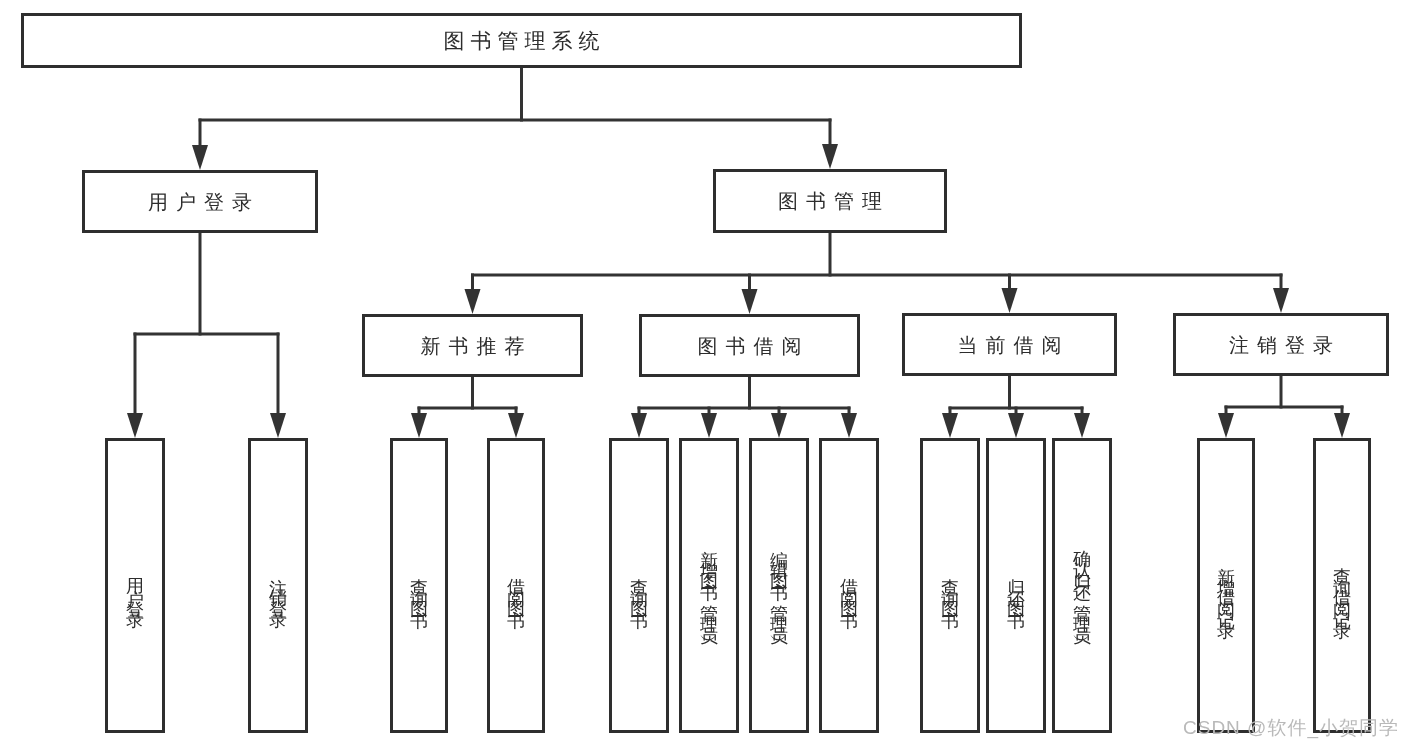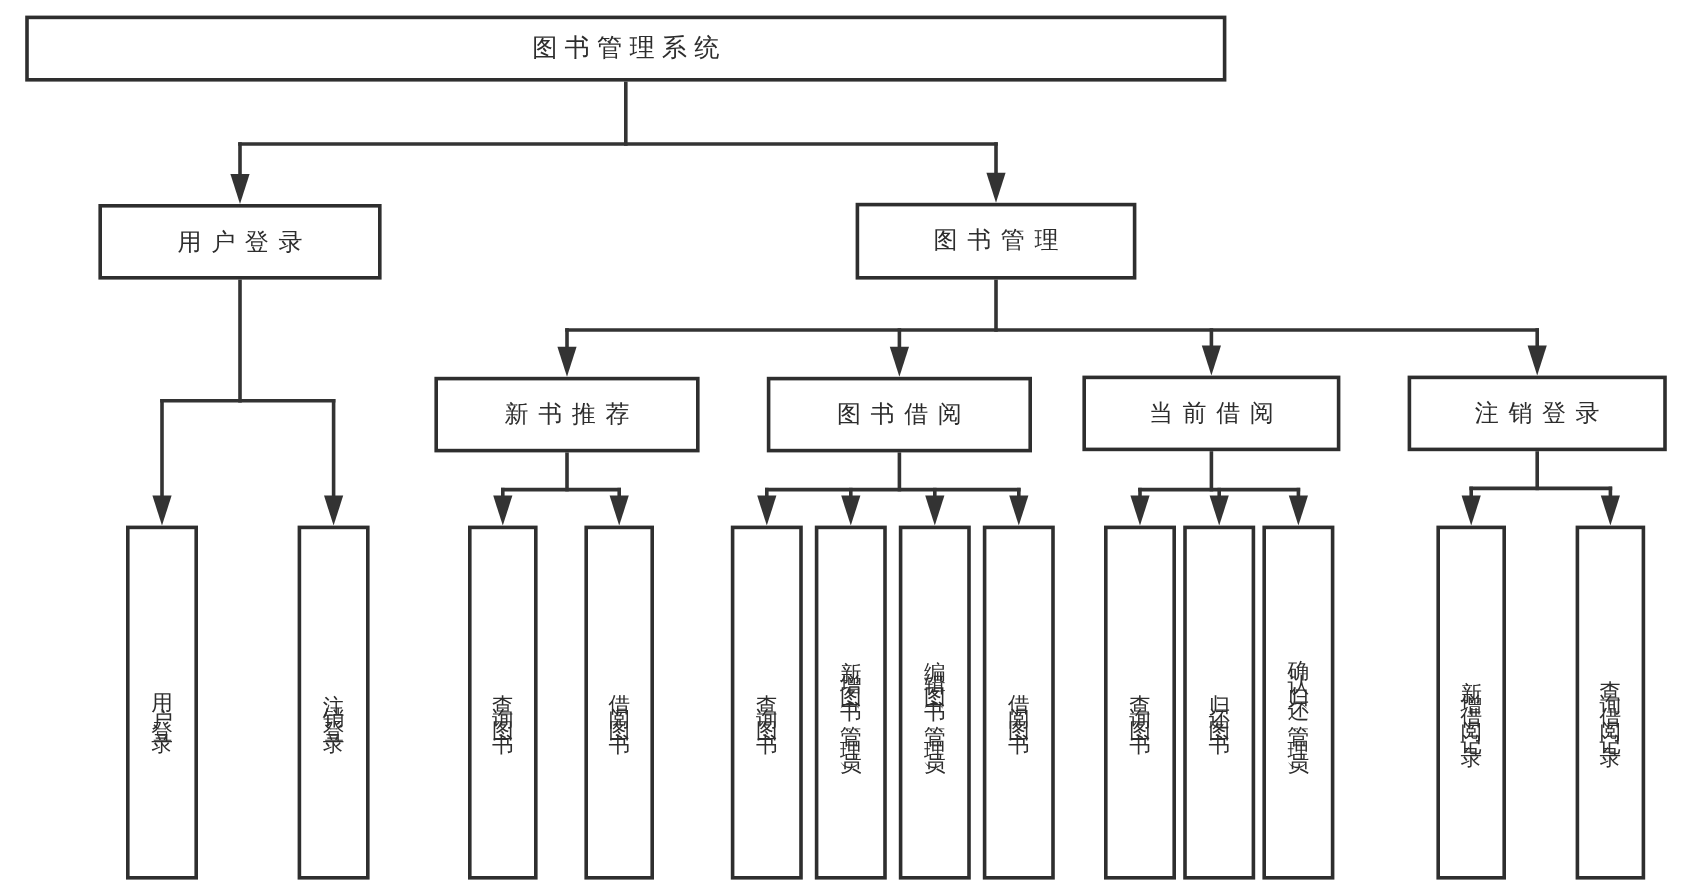--- a/index.html
+++ b/index.html
@@ -166,13 +166,14 @@
       <div class="node lvl4 vertical" style="left: 1052px; top: 438px; width: 60px; height: 295px;">
         <span class="node-label">确认归还（管理员）</span>
       </div>
       <div class="node lvl4 vertical" style="left: 1197px; top: 438px; width: 58px; height: 295px;">
         <span class="node-label">新增借阅记录</span>
       </div>
       <div class="node lvl4 vertical" style="left: 1313px; top: 438px; width: 58px; height: 295px;">
         <span class="node-label">查询借阅记录</span>
       </div>
     </div>
+  <div id="watermark">CSDN @软件_小贺同学</div>
 </div>
 
 </body></html>

